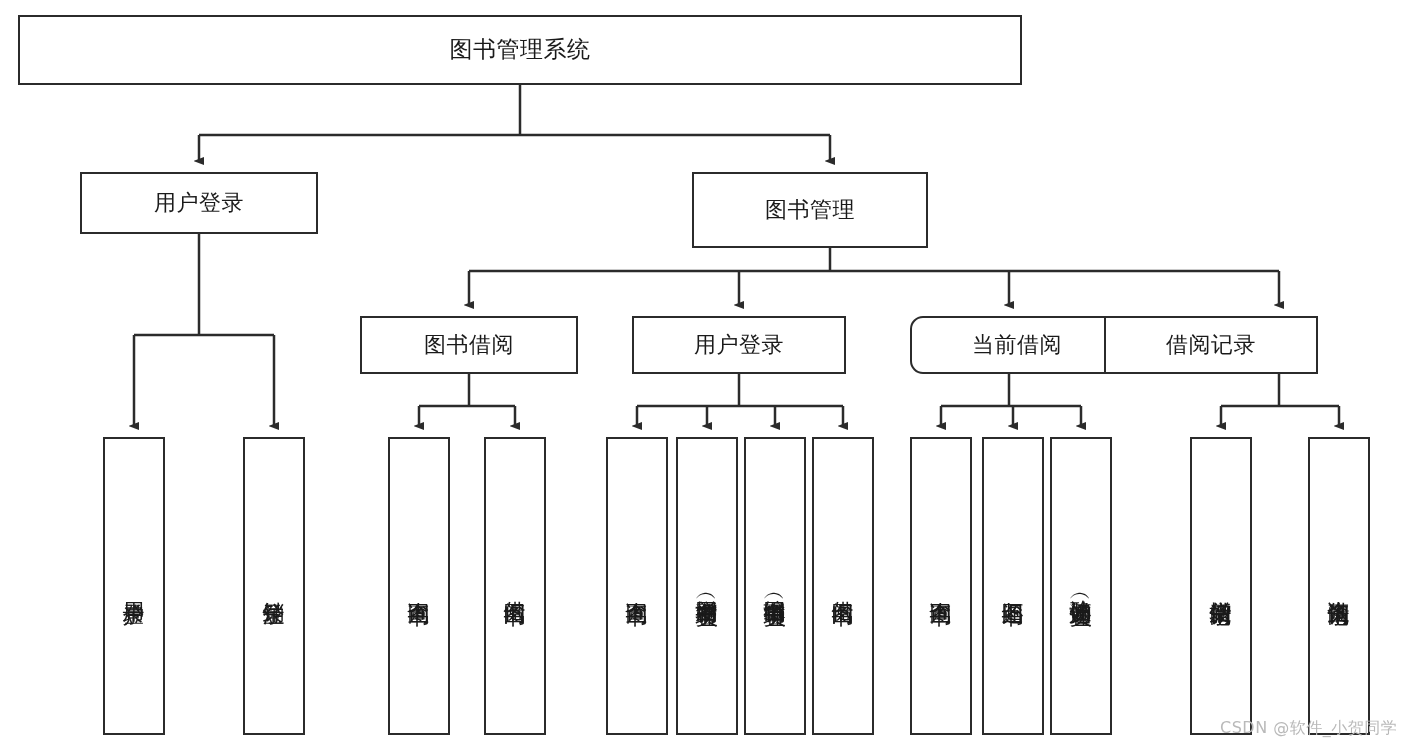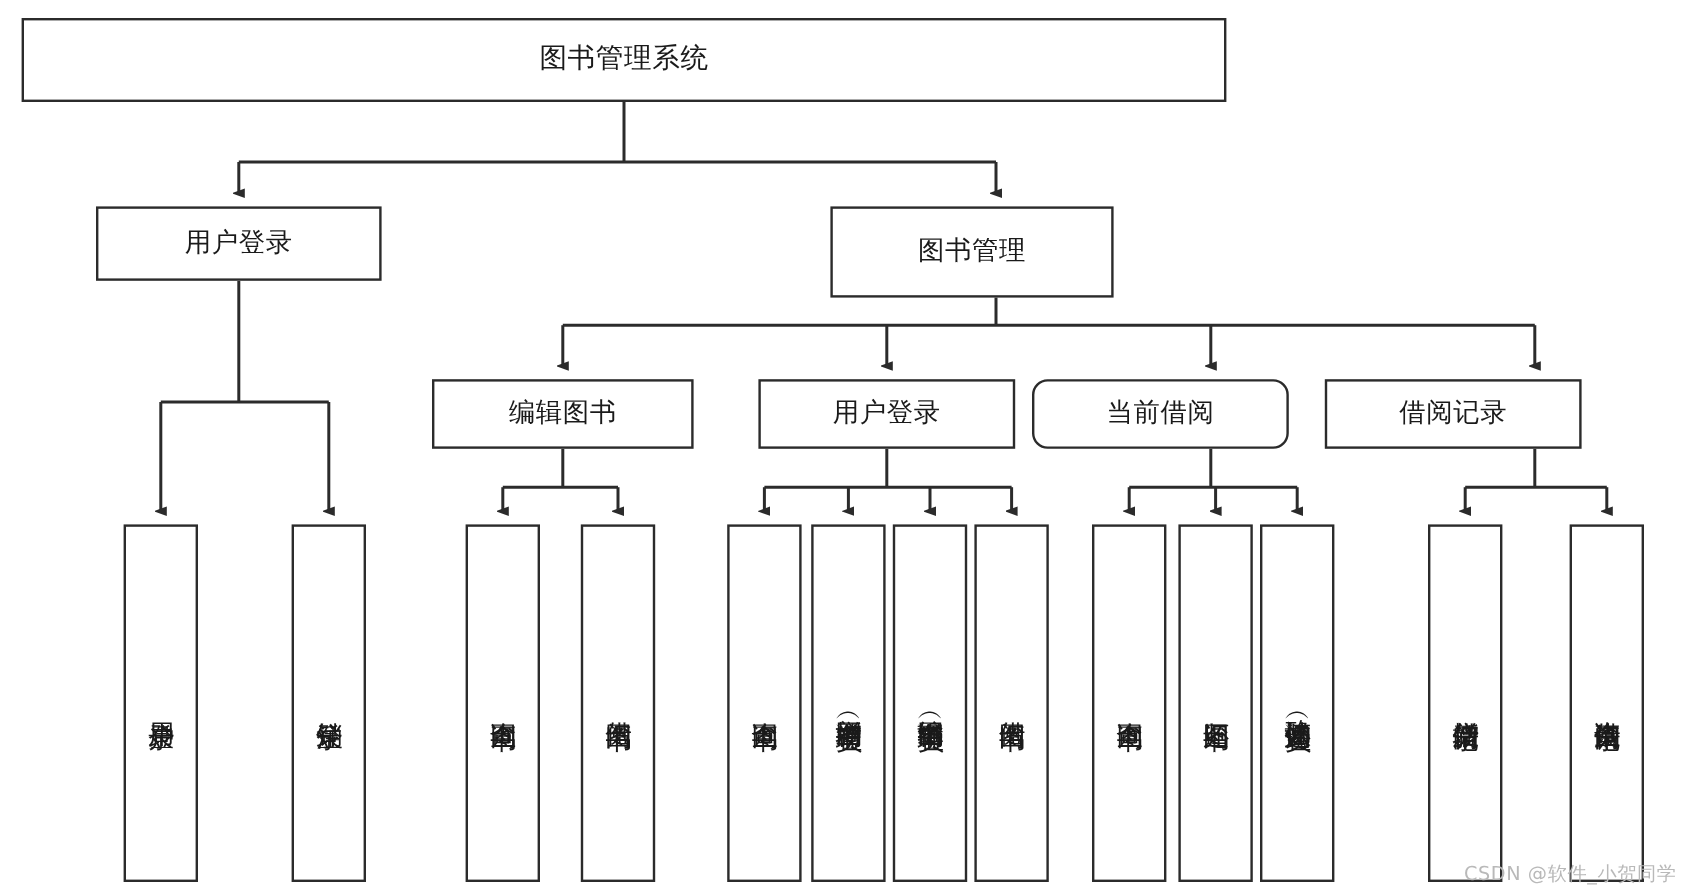--- a/index.html
+++ b/index.html
@@ -121,26 +121,26 @@
       <div class="node horiz root" style="left: 18px; top: 15px; width: 1004px; height: 70px;">
         <span class="lbl">图书管理系统</span>
       </div>
       <div class="node horiz" style="left: 80px; top: 172px; width: 238px; height: 62px;">
         <span class="lbl">用户登录</span>
       </div>
       <div class="node horiz" style="left: 692px; top: 172px; width: 236px; height: 76px;">
         <span class="lbl">图书管理</span>
       </div>
       <div class="node horiz" style="left: 360px; top: 316px; width: 218px; height: 58px;">
-        <span class="lbl">编辑图书</span>
+        <span class="lbl">图书借阅</span>
       </div>
       <div class="node horiz" style="left: 632px; top: 316px; width: 214px; height: 58px;">
         <span class="lbl">用户登录</span>
       </div>
-      <div class="node horiz" style="left: 860px; top: 316px; width: 214px; height: 58px; border-radius: 13px;">
+      <div class="node horiz" style="left: 910px; top: 316px; width: 214px; height: 58px; border-radius: 13px;">
         <span class="lbl">当前借阅</span>
       </div>
       <div class="node horiz" style="left: 1104px; top: 316px; width: 214px; height: 58px;">
         <span class="lbl">借阅记录</span>
       </div>
       <div class="node vert" style="left: 103px; top: 437px; width: 62px; height: 298px;">
         <span class="lbl">用户登录</span>
       </div>
       <div class="node vert" style="left: 243px; top: 437px; width: 62px; height: 298px;">
         <span class="lbl">注销登录</span>

